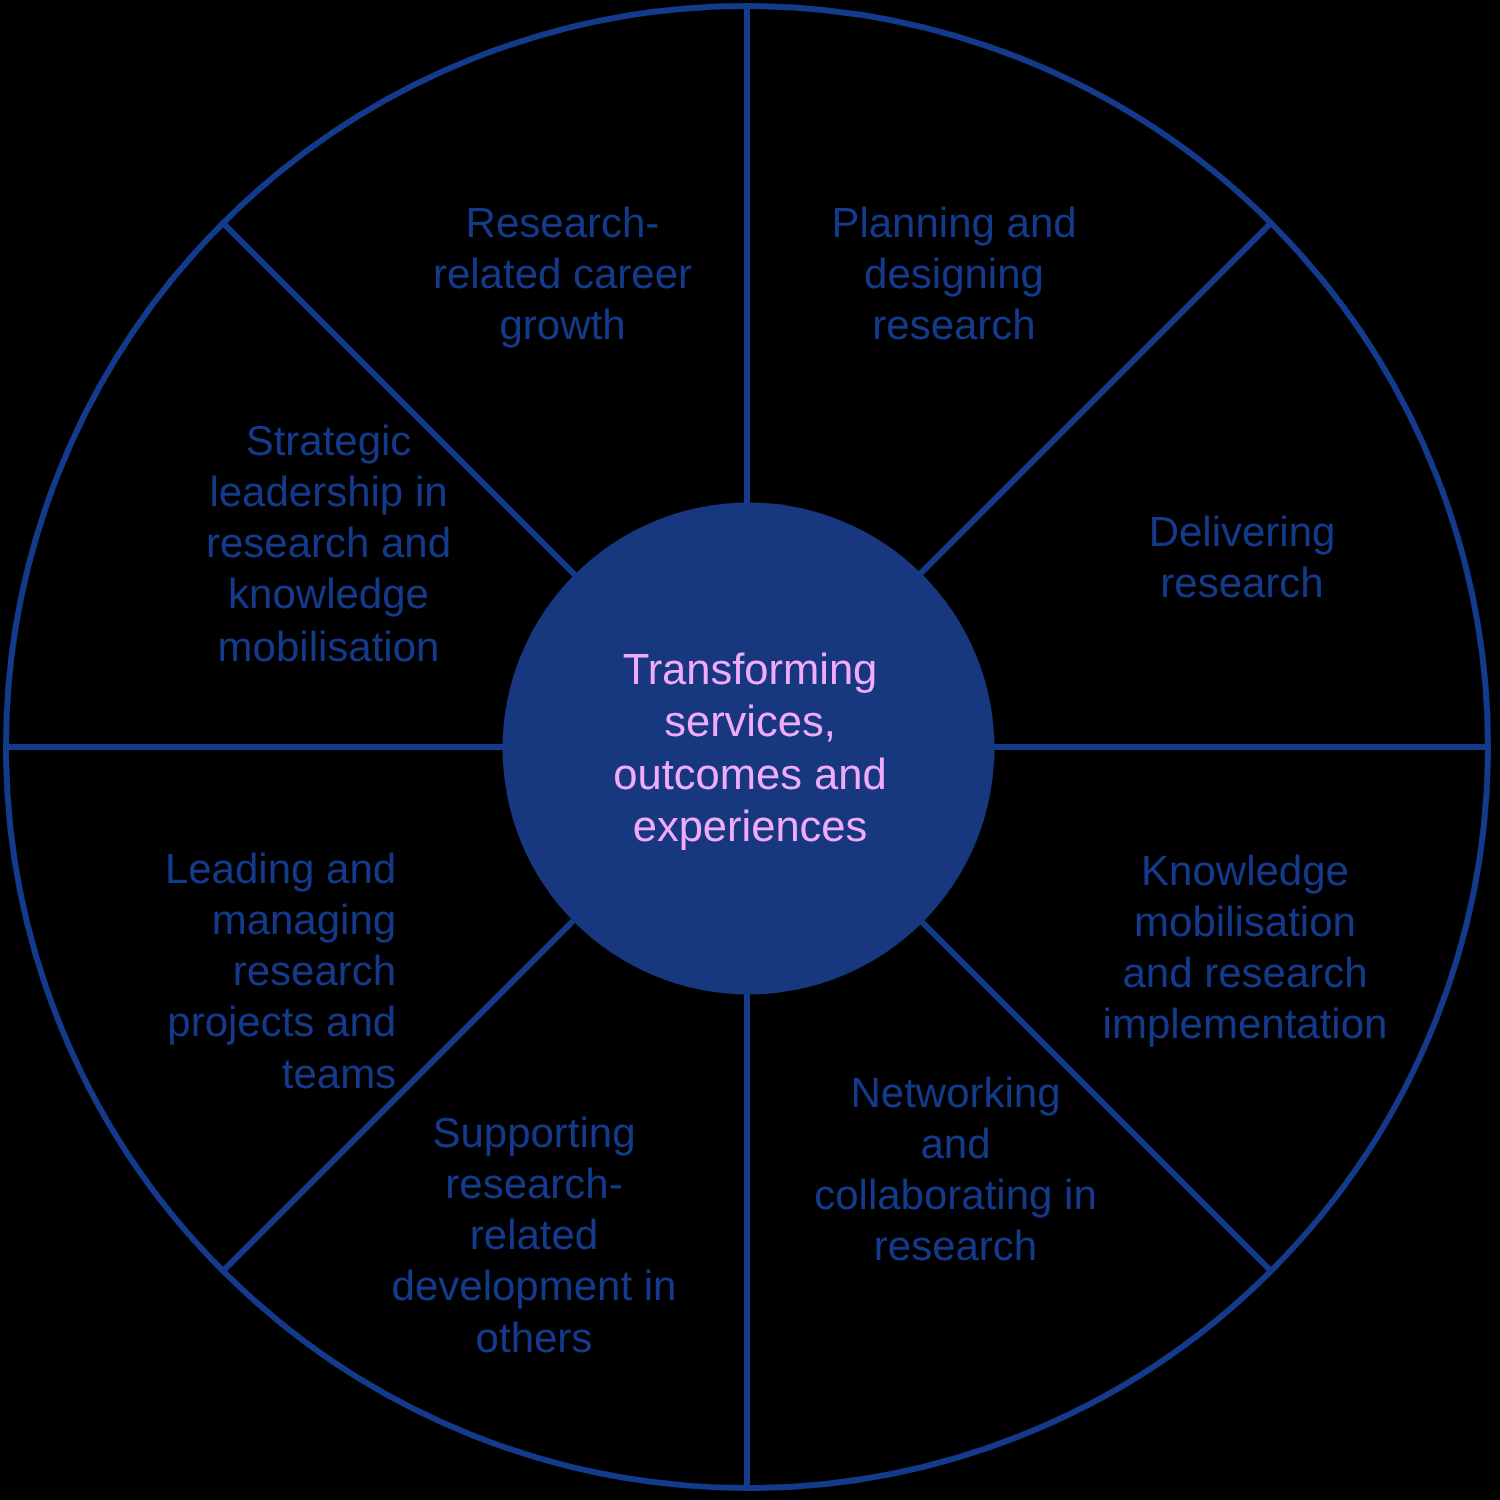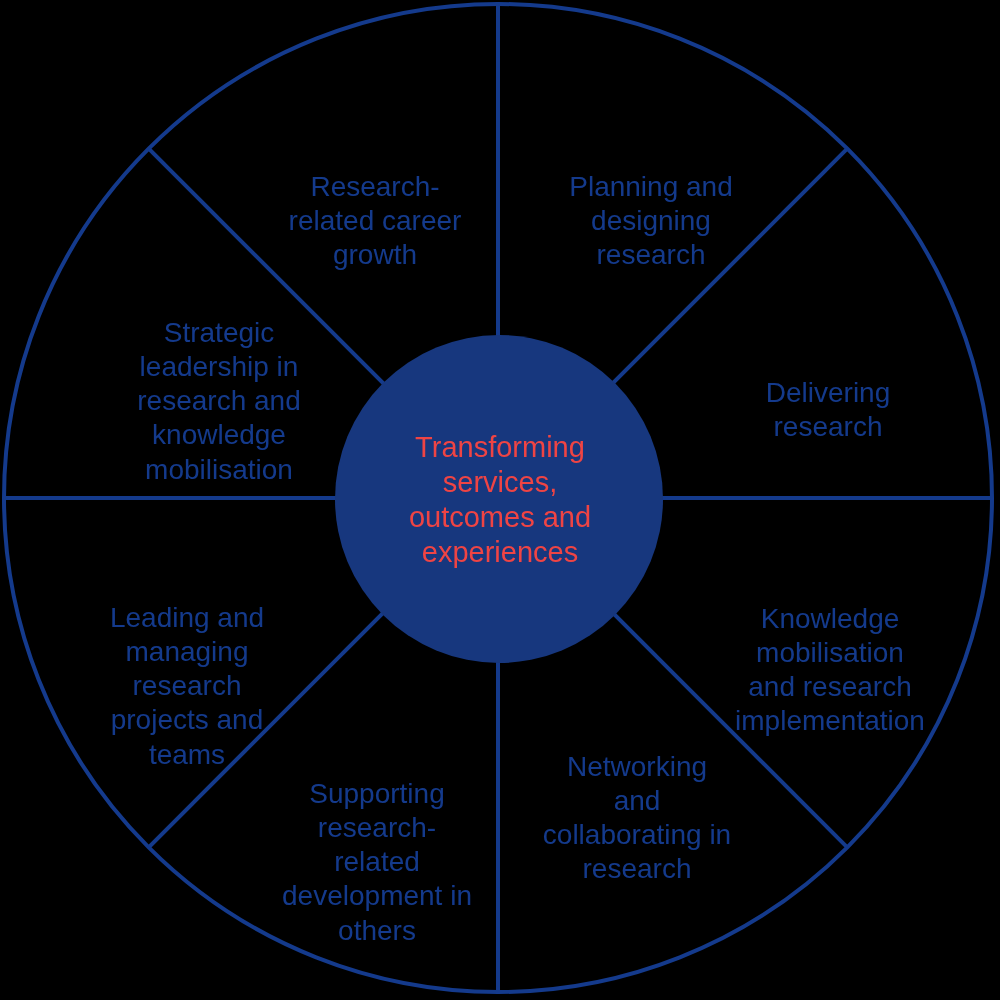--- a/index.html
+++ b/index.html
@@ -24,26 +24,25 @@
     top: 0;
   }
   .seg-label {
     position: absolute;
     transform: translate(-50%, -50%);
     color: var(--accent, #143a8c);
     font-size: 28px;
     line-height: 1.22;
     text-align: center;
     white-space: pre-line;
-    margin-top: 38px;
   }
   .center-label {
     position: absolute;
     transform: translate(-50%, -50%);
-    color: #ef4444;
+    color: #f0abfc;
     font-size: 29px;
     line-height: 1.21;
     text-align: center;
     white-space: pre-line;
   }
 </style>
 </head>
 <body>
 
 <div class="stage">
@@ -61,44 +60,44 @@
     <line x1="148.7" y1="847.3" x2="847.3" y2="148.7" stroke-width="4" stroke="#143a8c"></line>
 
     <circle cx="499" cy="499" r="164" fill="#17377e"></circle>
   </svg>
 
   <div class="center-label" style="left:500px; top:500px;">Transforming
 services,
 outcomes and
 experiences</div>
 
-  <div class="seg-label" style="left:651px; top:183px;">Planning and
+  <div class="seg-label" style="left:636px; top:183px;">Planning and
 designing
 research</div>
 
   <div class="seg-label" style="left:828px; top:372px;">Delivering
 research</div>
 
   <div class="seg-label" style="left:830px; top:632px;">Knowledge
 mobilisation
 and research
 implementation</div>
 
   <div class="seg-label" style="left:637px; top:780px;">Networking
 and
 collaborating in
 research</div>
 
-  <div class="seg-label" style="left:377px; top:824px;">Supporting
+  <div class="seg-label" style="left:356px; top:824px;">Supporting
 research-
 related
 development in
 others</div>
 
-  <div class="seg-label" style="left:187px; top:648px;">Leading and
+  <div class="seg-label" style="left:187px; top:648px;text-align:right;">Leading and
 managing
 research
 projects and
 teams</div>
 
   <div class="seg-label" style="left:219px; top:363px;">Strategic
 leadership in
 research and
 knowledge
 mobilisation</div>

